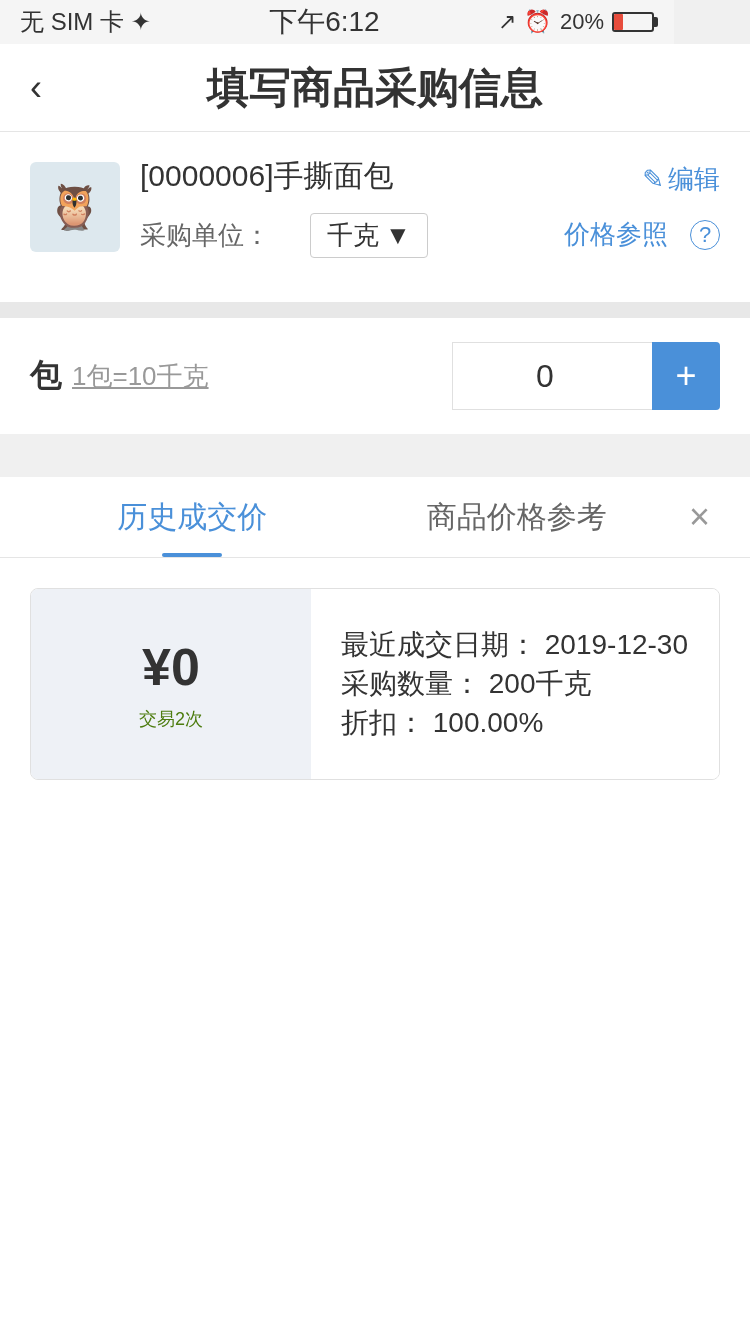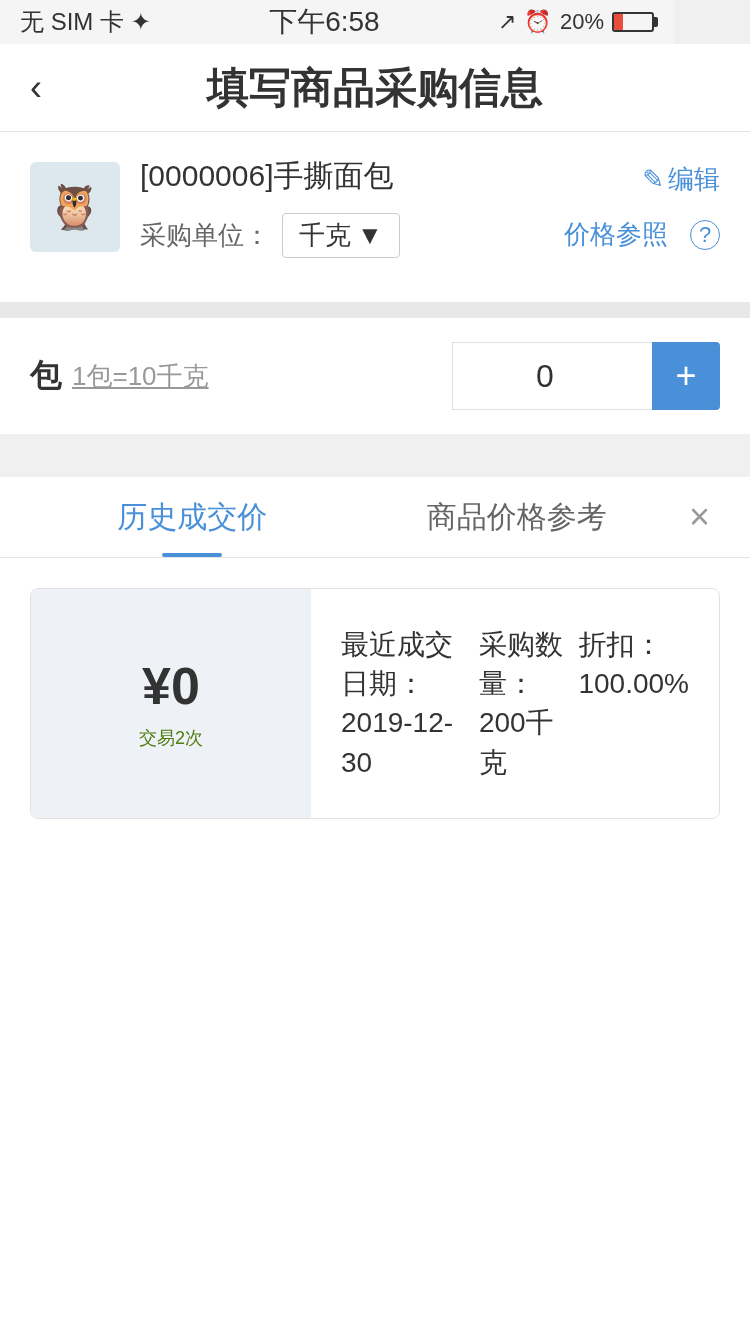--- a/index.html
+++ b/index.html
@@ -141,20 +141,21 @@
     .unit-dropdown {
       border: 1px solid #ccc;
       border-radius: 4px;
       padding: 4px 16px;
       font-size: 26px;
       color: #333;
       background: #fff;
       display: flex;
       align-items: center;
       gap: 6px;
+      margin-left: 28px;
     }
     .edit-link {
       color: #4a90d9;
       font-size: 26px;
       display: flex;
       align-items: center;
       gap: 4px;
     }
     .price-ref-link {
       color: #4a90d9;
@@ -301,21 +302,21 @@
       color: #333;
     }
     .history-count {
       font-size: 18px;
       color: #4d7c0f;
     }
     .history-card-right {
       flex: 1;
       padding: 36px 30px;
       display: flex;
-      flex-direction: row;
+      flex-direction: column;
       background: #fff;
     }
     .history-detail-row {
       font-size: 28px;
       color: #333;
       line-height: 1.4;
     }
 
     
     .bottom-space {
@@ -324,21 +325,21 @@
       min-height: 600px;
     }
   </style>
 </head>
 <body>
 
 <div class="status-bar">
   <div class="status-left">
     <span>无 SIM 卡 ✦</span>
   </div>
-  <div class="status-center">下午6:58</div>
+  <div class="status-center">下午6:12</div>
   <div class="status-right">
     <span>↗</span>
     <span>⏰</span>
     <span>20%</span>
     <span class="battery-icon">
       <div class="battery-fill"></div>
     </span>
   </div>
 </div>
 

